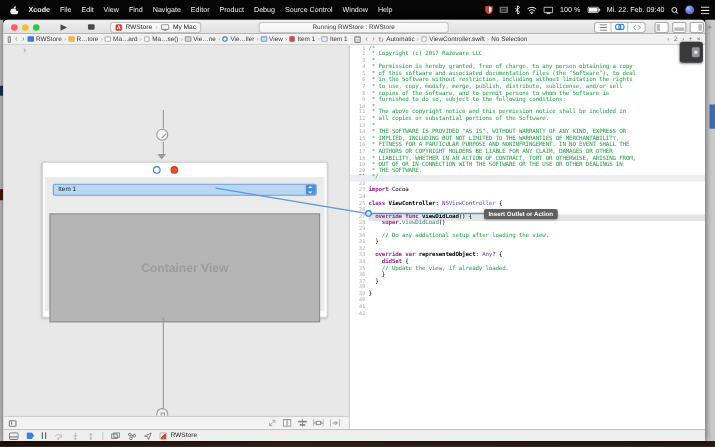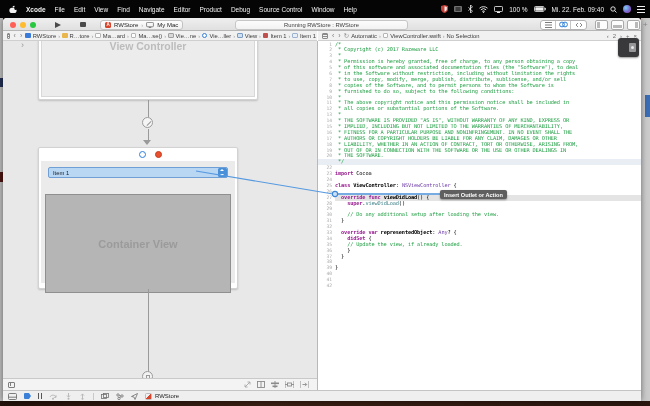--- a/index.html
+++ b/index.html
@@ -89,21 +89,21 @@
   .vc-watermark{position:absolute;left:0;right:0;top:15px;text-align:center;
     font-size:10.5px;font-weight:bold;color:#bcbcbc;}
   .entry-chevron{position:absolute;left:18px;top:-1px;color:#9a9a9a;font-size:9px;}
   .segue-line1{position:absolute;left:144.5px;top:59px;width:1px;height:17px;background:#9a9a9a;}
   .segue-circle{position:absolute;left:139px;top:76px;width:11px;height:11px;border:1px solid #9a9a9a;
     border-radius:50%;background:#f5f5f5;}
   .segue-circle i{position:absolute;left:2.5px;top:5px;width:6px;height:1px;background:#9a9a9a;transform:rotate(-45deg);}
   .segue-line2{position:absolute;left:144.5px;top:88px;width:1px;height:11px;background:#9a9a9a;}
   .segue-arrow{position:absolute;left:140px;top:99px;width:0;height:0;
     border-left:4.5px solid transparent;border-right:4.5px solid transparent;border-top:5px solid #9a9a9a;}
-  .card2{left:35px;top:106px;width:200px;height:142px;}
+  .card2{left:35px;top:106px;width:260px;height:142px;}
   .dock-ic{position:absolute;top:2.5px;border-radius:50%;}
   .dock-vc{left:100px;width:7px;height:7px;border:1.6px solid #2f7fd9;background:#fff;}
   .dock-fr{left:116px;width:7px;height:7px;background:#e8502e;border:1px solid #c93d1e;}
   .card2 .view-area{position:absolute;left:2px;top:13px;right:2px;height:122px;background:#ebebeb;}
   .popup{position:absolute;left:7px;top:6px;right:7px;height:11px;background:#b9d6f2;
     border:1px solid #6f9fd4;border-radius:2px;display:flex;align-items:center;}
   .popup-label{font-size:5.8px;color:#15202c;padding-left:4px;flex:1;}
   .popup-ind{width:9px;height:9px;margin-right:.5px;background:#4a90d9;border-radius:1.5px;position:relative;}
   .popup-ind::before,.popup-ind::after{content:"";position:absolute;left:2.5px;width:0;height:0;
     border-left:2px solid transparent;border-right:2px solid transparent;}
@@ -387,25 +387,20 @@
         <span>‹</span>
         <span>2</span>
         <span>›</span>
         <span>+</span>
         <span>×</span>
       </span>
     </div>
 
     <div class="canvas">
       <span class="entry-chevron">›</span>
-      <div class="card card1">
-        <div class="inner">
-          <div class="vc-watermark">View Controller</div>
-        </div>
-      </div>
       <div class="segue-line1"></div>
       <div class="segue-circle">
           <i></i>
         </div>
       <div class="segue-line2"></div>
       <div class="segue-arrow"></div>
 
       <div class="card card2">
         <span class="dock-ic dock-vc"></span>
         <span class="dock-ic dock-fr"></span>

